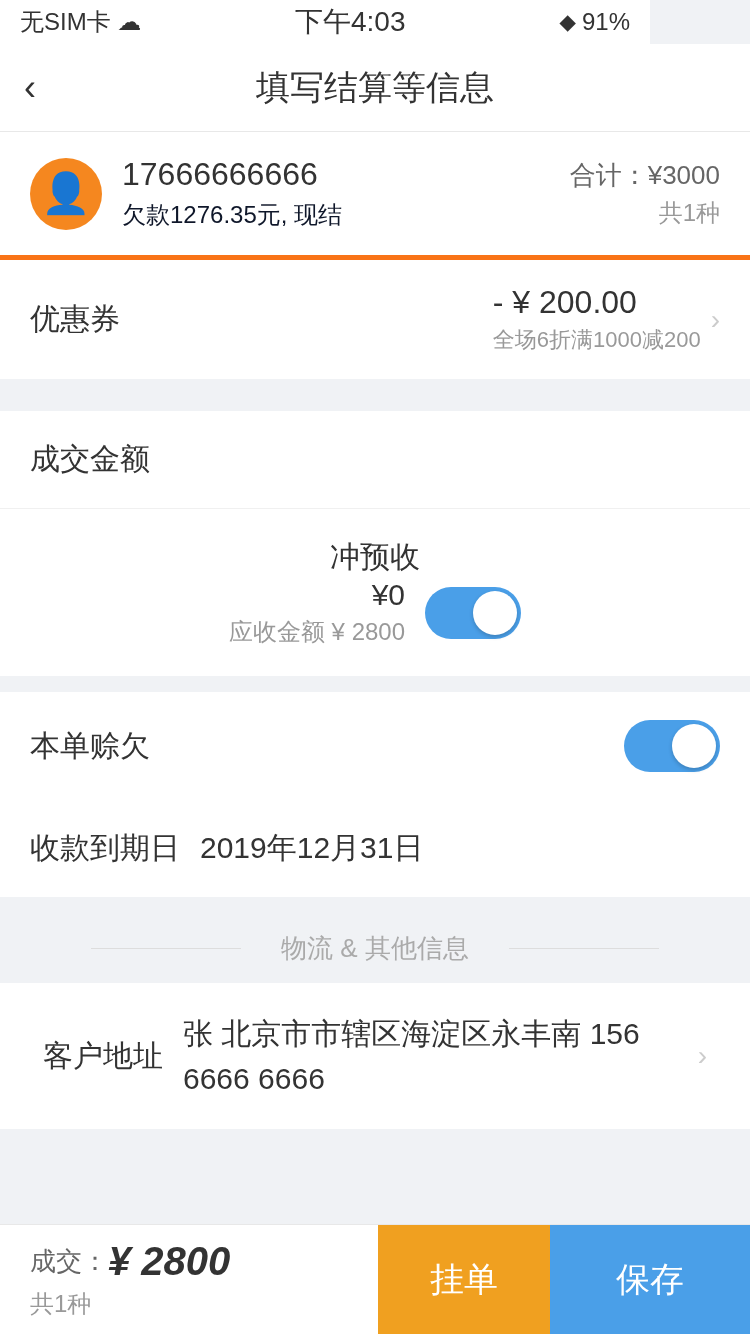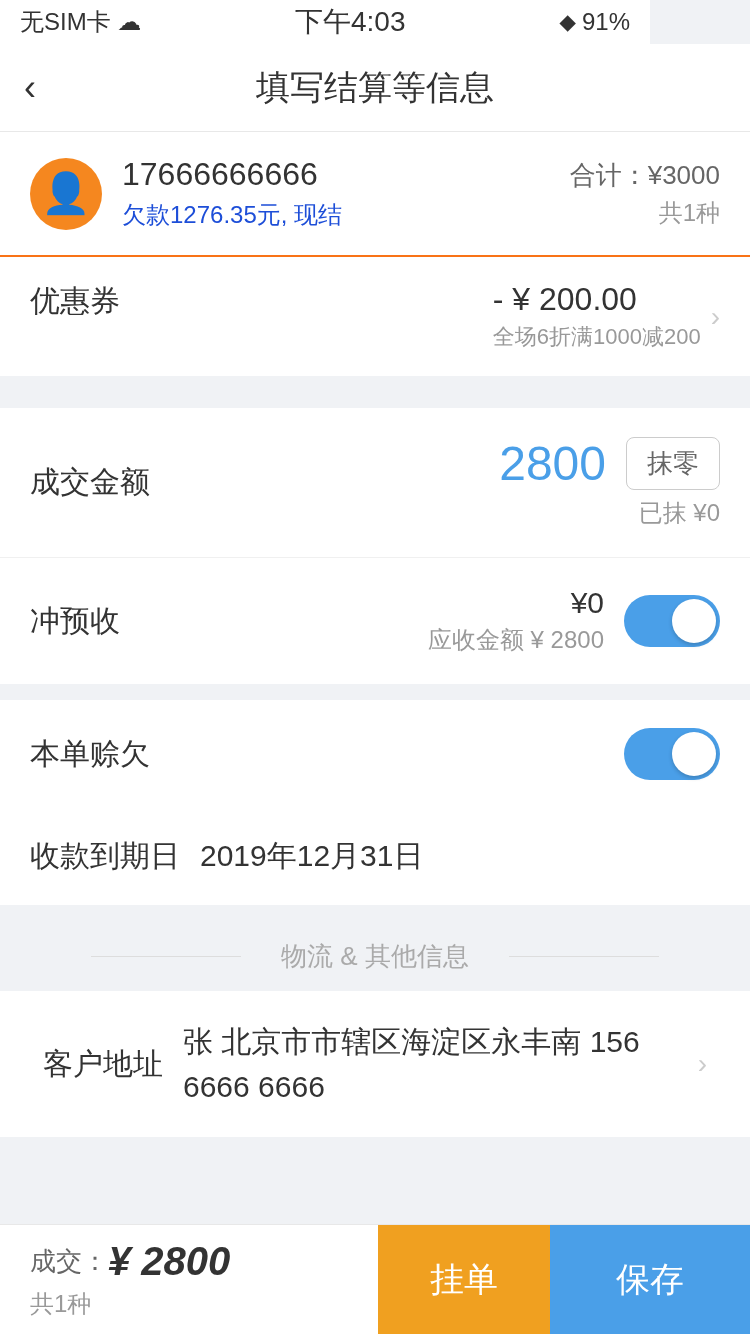--- a/index.html
+++ b/index.html
@@ -73,32 +73,33 @@
       height: 72px;
       border-radius: 50%;
       background: #f5871f;
       display: flex;
       align-items: center;
       justify-content: center;
     }
     .avatar-icon { font-size: 40px; color: #fff; }
     .customer-info {}
     .customer-phone { font-size: 32px; font-weight: 500; color: #333; }
-    .customer-debt { font-size: 24px; color: #1d4ed8; margin-top: 6px; }
+    .customer-debt { font-size: 24px; color: #0f172a; margin-top: 6px; }
     .customer-right { text-align: right; }
     .total-label { font-size: 26px; color: #666; }
     .total-count { font-size: 24px; color: #999; margin-top: 4px; }
 
     
     .coupon-row {
       background: #fff;
       padding: 24px 30px;
       display: flex;
-      justify-content: space-between;
-      border-top: 2px solid #f97316;
+      align-items: center;
+      justify-content: space-between;
+      border-top: 5px solid #f97316;
     }
     .coupon-label { font-size: 30px; color: #333; }
     .coupon-right { display: flex; align-items: center; gap: 10px; }
     .coupon-discount { font-size: 32px; color: #333; font-weight: 500; }
     .coupon-desc { font-size: 22px; color: #999; text-align: right; margin-top: 4px; }
     .chevron-right { font-size: 28px; color: #ccc; }
 
     
     .section-divider {
       height: 16px;
@@ -110,21 +111,21 @@
       background: #fff;
       margin-bottom: 0;
     }
     .form-row {
       padding: 28px 30px;
       display: flex;
       align-items: center;
       justify-content: space-between;
       border-bottom: 1px solid #f0f0f0;
     }
-    .form-row:last-child { border-bottom: none; }
+    .form-row:last-child { border-bottom: none; flex-direction: column; }
     .form-label { font-size: 30px; color: #333; }
     .form-value-wrap { display: flex; align-items: center; gap: 20px; }
     .form-amount-blue { font-size: 48px; color: #4a9fe8; font-weight: 500; }
     .round-zero-btn {
       border: 1px solid #ccc;
       border-radius: 8px;
       padding: 8px 20px;
       font-size: 26px;
       color: #666;
       background: #fff;
@@ -292,27 +293,20 @@
       <span class="chevron-right">›</span>
     </div>
   </div>
 </div>
 
 <div class="section-divider"></div>
 
 <div class="form-section">
   <div class="form-row">
     <div class="form-label">成交金额</div>
-    <div style="text-align:right">
-      <div class="form-value-wrap">
-        <div class="form-amount-blue">2800</div>
-        <button class="round-zero-btn">抹零</button>
-      </div>
-      <div class="already-zero">已抹  ¥0</div>
-    </div>
   </div>
 
   <div class="form-row">
     <div class="form-label">冲预收</div>
     <div style="display:flex; align-items:center; gap:20px;">
       <div class="chong-right">
         <div class="chong-amount">¥0</div>
         <div class="chong-sub">应收金额 ¥ 2800</div>
       </div>
       <div class="toggle">

